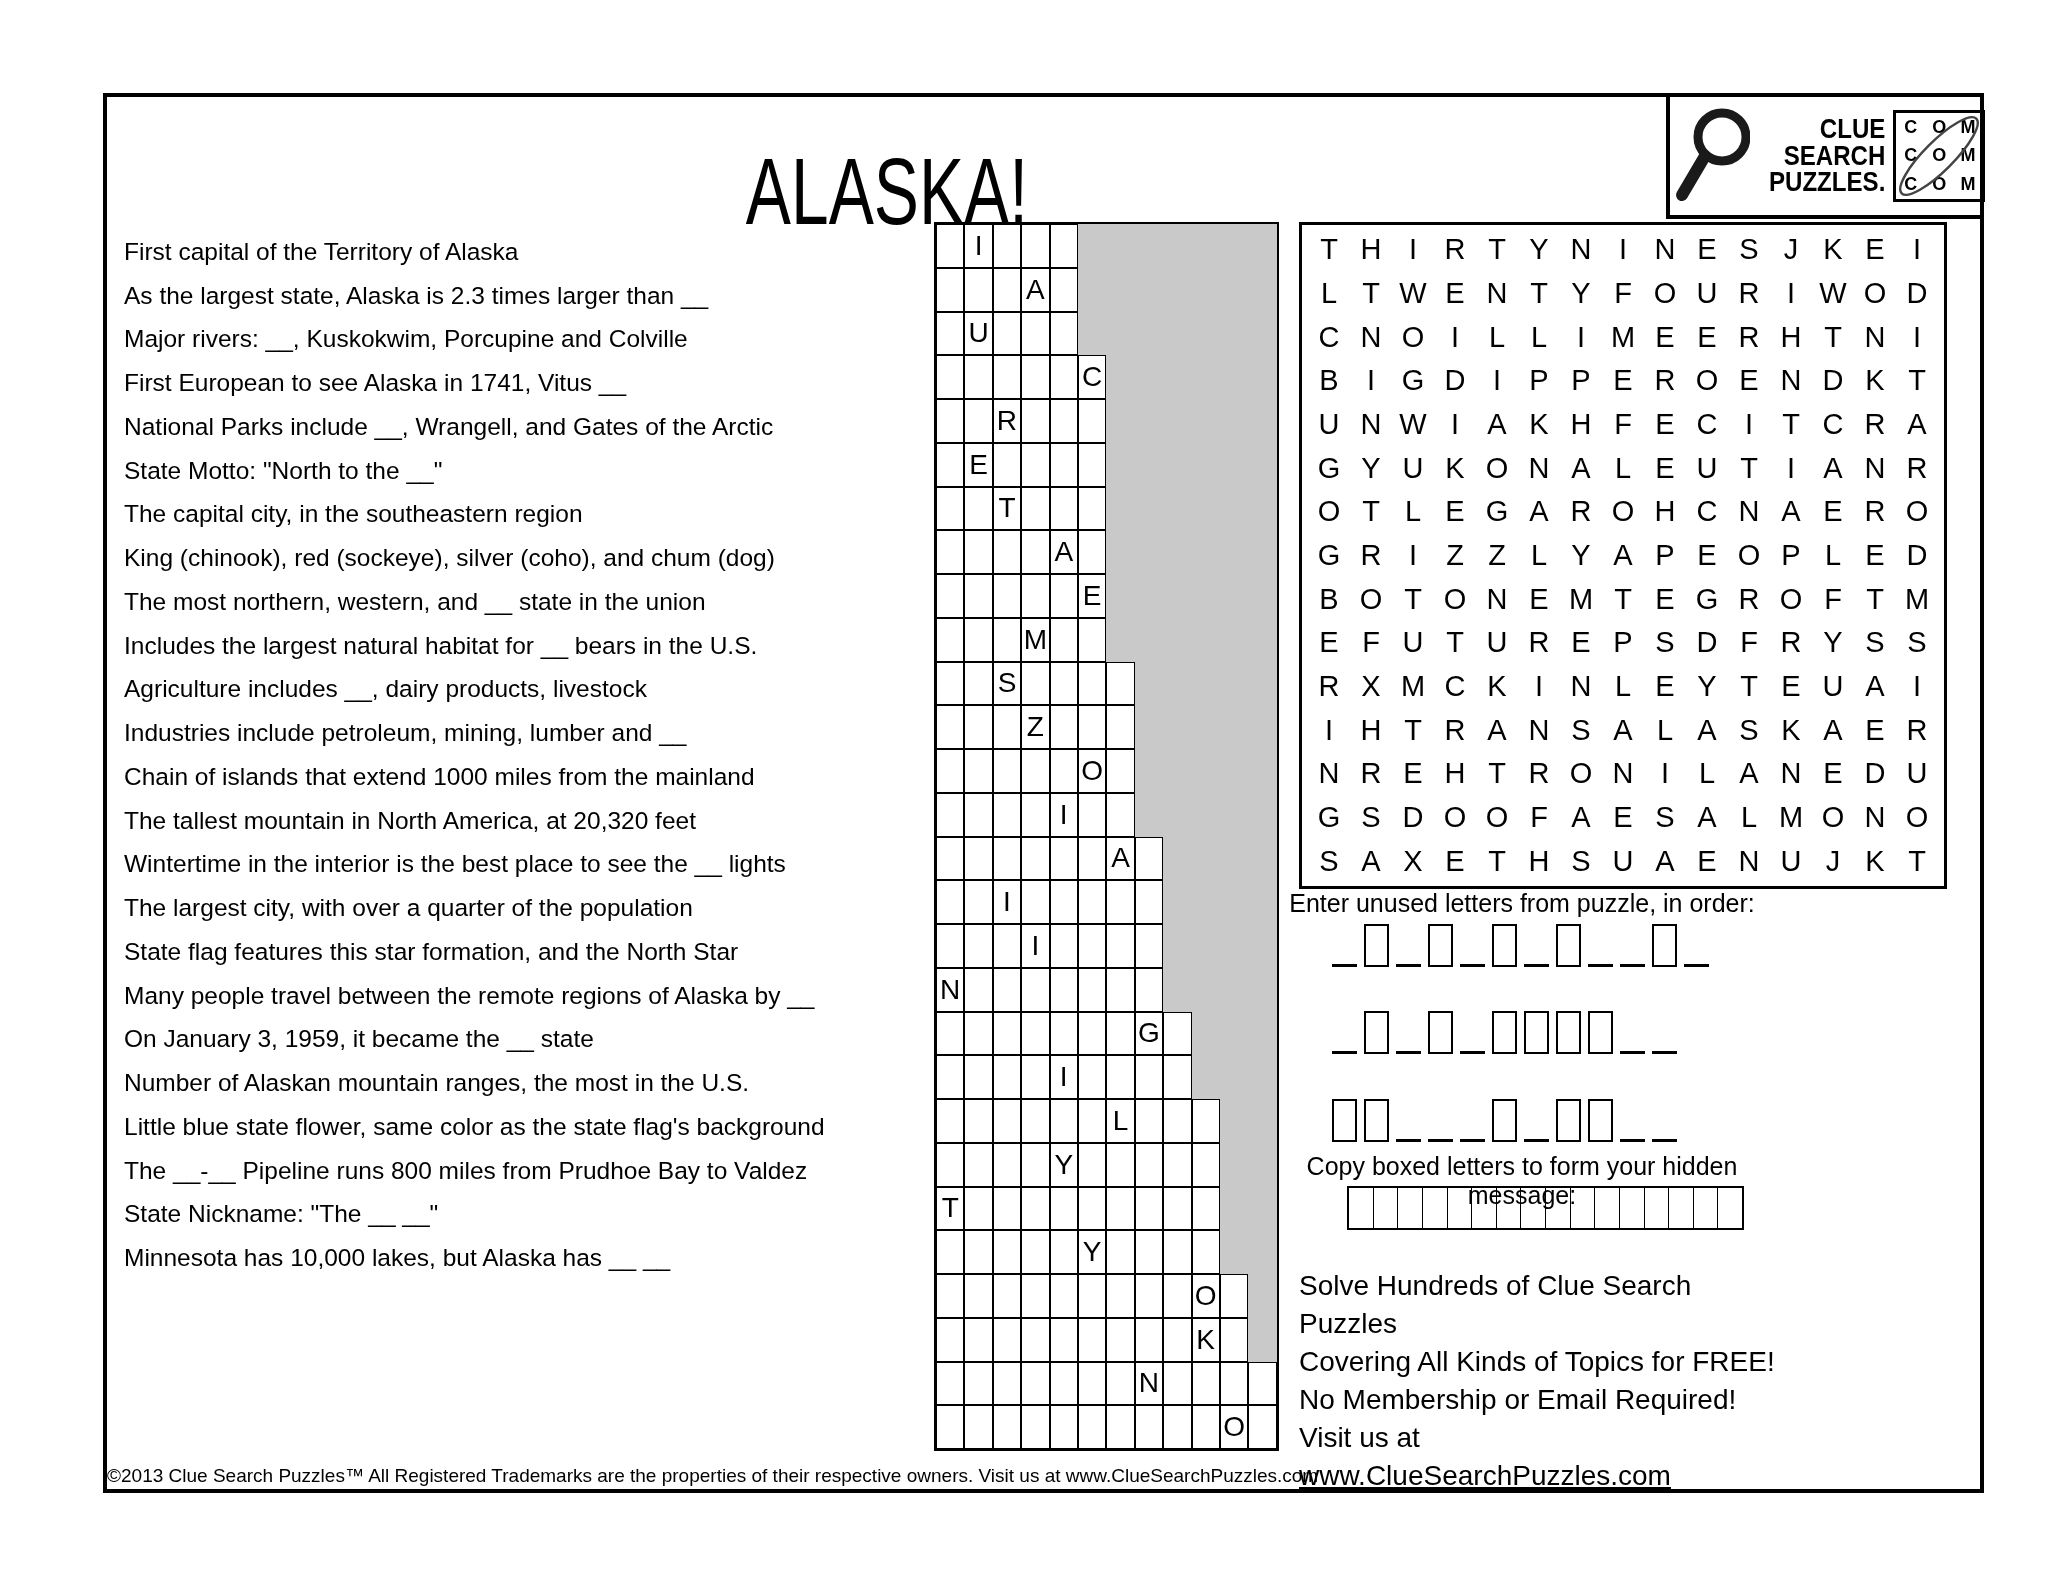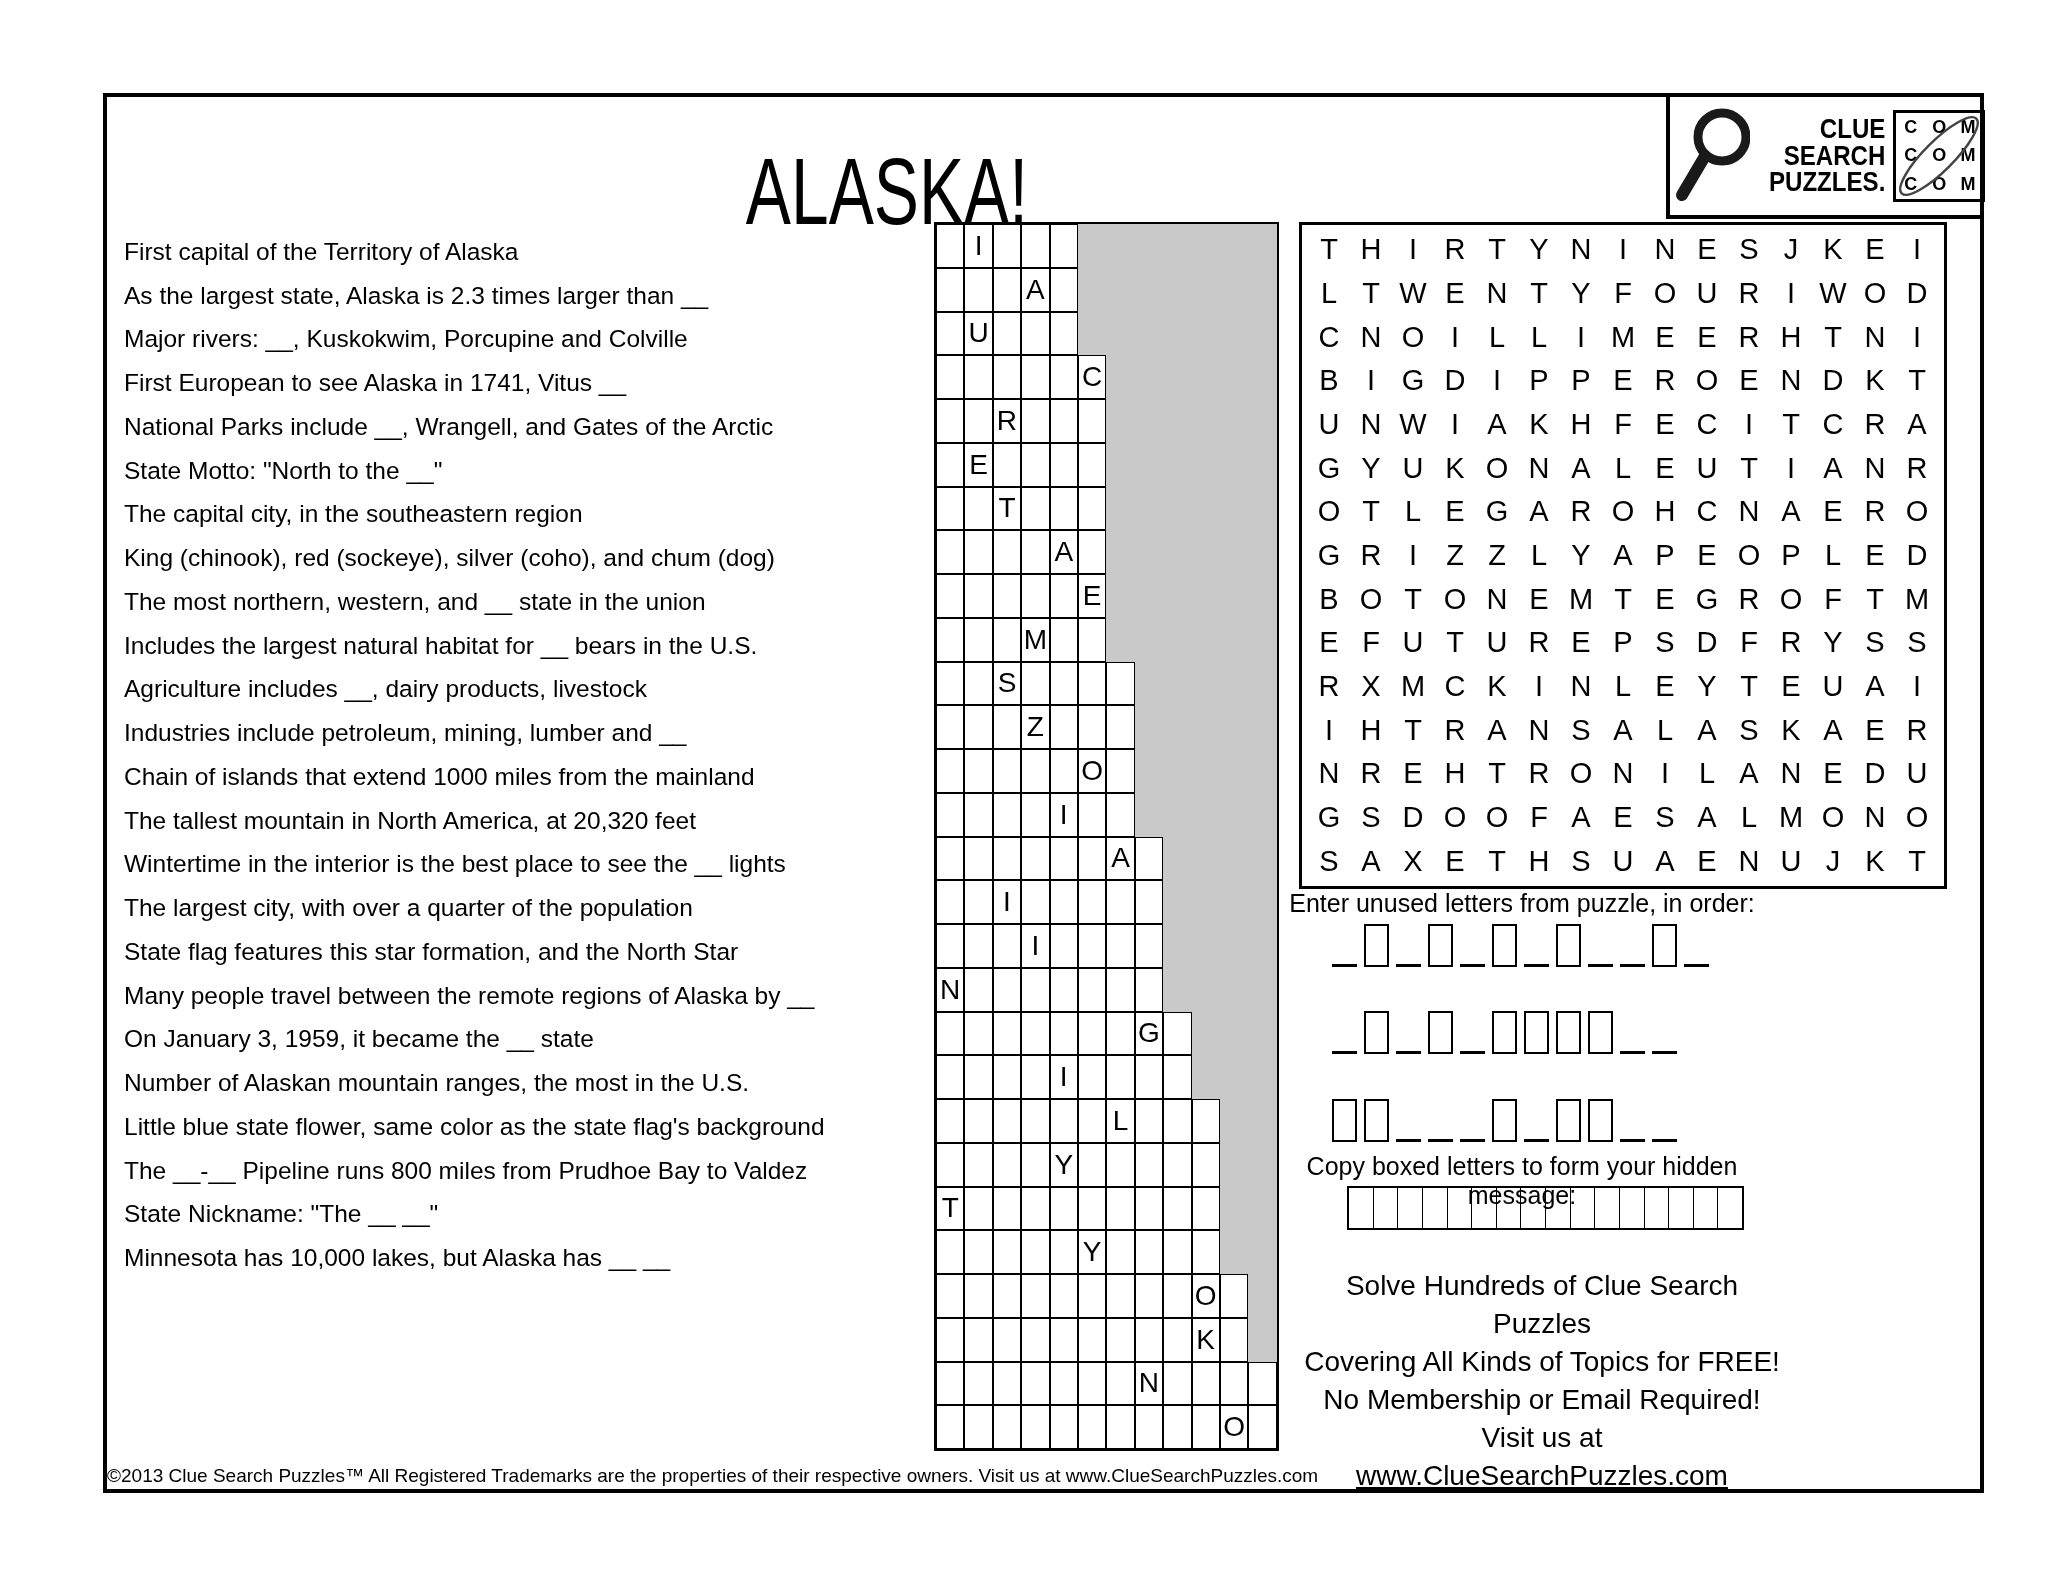--- a/index.html
+++ b/index.html
@@ -51,21 +51,21 @@
   .copy-label{top:1055px;}
   .blank-row{position:absolute;left:1225px;height:45px;display:flex;align-items:flex-end;gap:7px;}
   .slot-box{width:25px;height:43px;border:2px solid #000;box-sizing:border-box;}
   .slot-line{width:25px;height:4px;border-bottom:3px solid #000;box-sizing:border-box;}
   .msg-strip{position:absolute;left:1240px;top:1089px;width:397px;height:44px;
              border:2px solid #000;box-sizing:border-box;display:flex;}
   .msg-cell{flex:1;border-right:1px solid #000;}
   .msg-cell:last-child{border-right:none;}
 
   
-  .promo{position:absolute;left:1192px;top:1170px;width:486px;text-align:center;
+  .promo{position:absolute;left:1192px;top:1170px;width:486px;
          font-size:28px;line-height:38px;}
   .visit-link{text-decoration:underline;cursor:pointer;}
 
   
   .footer{position:absolute;left:0;top:1368px;width:1478px;text-align:left;font-size:19px;}
 </style>
 </head>
 <body>
 
 <div class="page">

